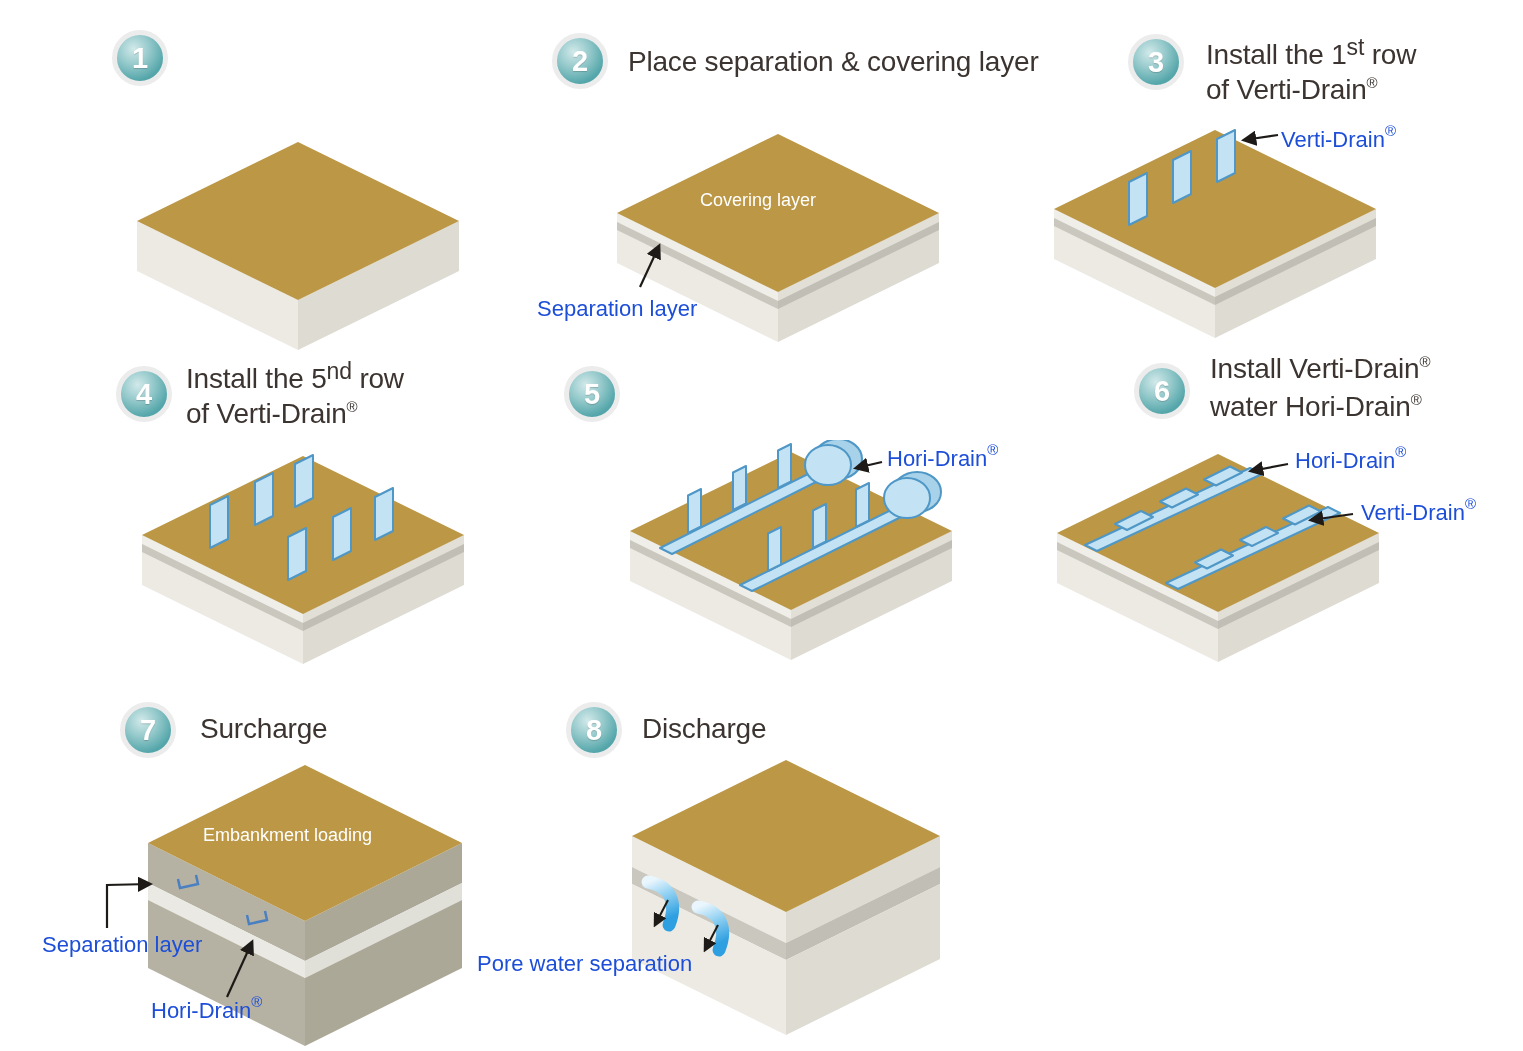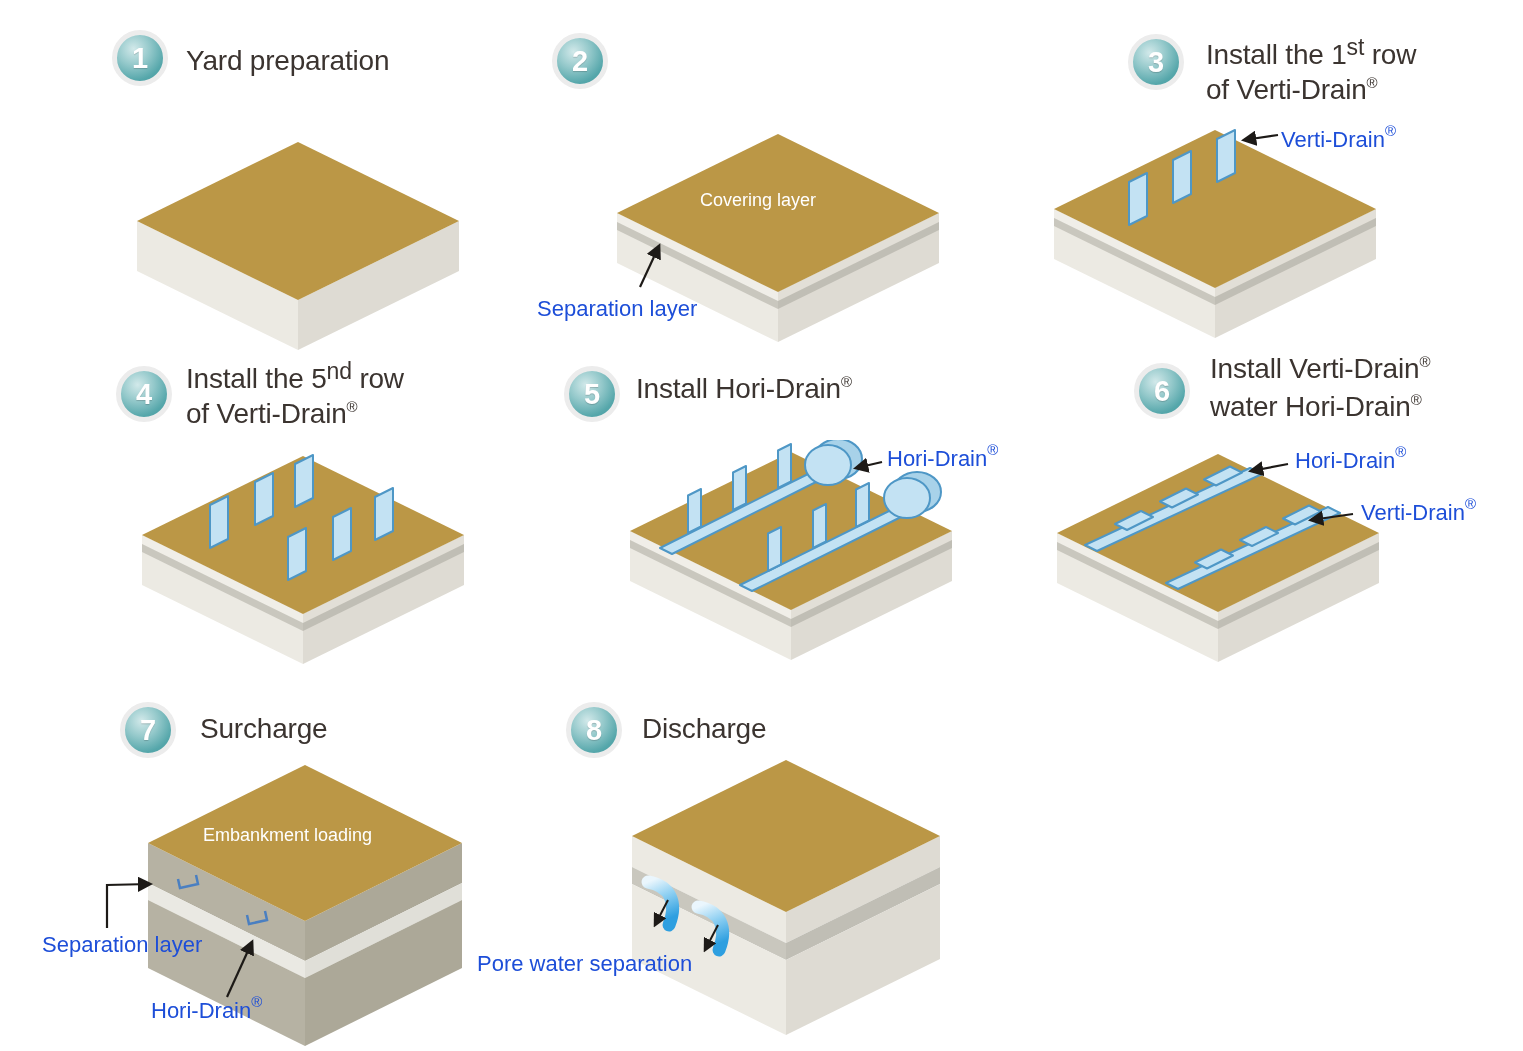--- a/index.html
+++ b/index.html
@@ -18,31 +18,31 @@
   svg{display:block;}
 </style>
 </head>
 <body>
 
 <div class="canvas">
 
   <div class="abs badge" style="left:112px;top:30px">
     <span>1</span>
   </div>
-  <div class="abs title" style="left:186px;top:44px">Yard preparation</div>
 
   <svg class="abs" style="left:133px;top:138px" width="330" height="215" viewBox="0 0 330 215">
     <polygon points="4,83 165,162 165,212 4,133" fill="#ECEAE3"></polygon>
     <polygon points="165,162 326,83 326,133 165,212" fill="#DEDBD3"></polygon>
     <polygon points="165,4 326,83 165,162 4,83" fill="#BB9746"></polygon>
   </svg>
 
   <div class="abs badge" style="left:552px;top:33px">
     <span>2</span>
   </div>
+  <div class="abs title" style="left:628px;top:45px">Place separation &amp; covering layer</div>
 
   <svg class="abs" style="left:613px;top:130px" width="330" height="215" viewBox="0 0 330 215">
     <defs>
       <marker id="ah2" viewBox="0 0 10 10" refX="8" refY="5" markerWidth="7" markerHeight="7" orient="auto">
         <path d="M0,0 L10,5 L0,10 z" fill="#1d1a17"></path>
       </marker>
     </defs>
     <polygon points="4,83 165,162 165,212 4,133" fill="#ECEAE3"></polygon>
     <polygon points="165,162 326,83 326,133 165,212" fill="#DEDBD3"></polygon>
     <polygon points="4,83 165,162 165,171 4,92" fill="#F0EEE8"></polygon>
@@ -108,23 +108,20 @@
       <polygon points="117,73 135,64 135,21 117,30"></polygon>
       <polygon points="157,55 175,46 175,3 157,12"></polygon>
       <polygon points="150,128 168,119 168,76 150,85"></polygon>
       <polygon points="195,108 213,99 213,56 195,65"></polygon>
       <polygon points="237,88 255,79 255,36 237,45"></polygon>
     </g>
   </svg>
 
   <div class="abs badge" style="left:564px;top:366px">
     <span>5</span>
-  </div>
-  <div class="abs title" style="left:636px;top:372px">
-    <span>Install Hori-Drain</span><span class="reg">®</span>
   </div>
 
   <svg class="abs" style="left:626px;top:440px" width="340" height="225" viewBox="0 0 340 225">
     <defs>
       <marker id="ah5" viewBox="0 0 10 10" refX="8" refY="5" markerWidth="7" markerHeight="7" orient="auto">
         <path d="M0,0 L10,5 L0,10 z" fill="#1d1a17"></path>
       </marker>
     </defs>
     <polygon points="4,91 165,170 165,220 4,141" fill="#ECEAE3"></polygon>
     <polygon points="165,170 326,91 326,141 165,220" fill="#DEDBD3"></polygon>

